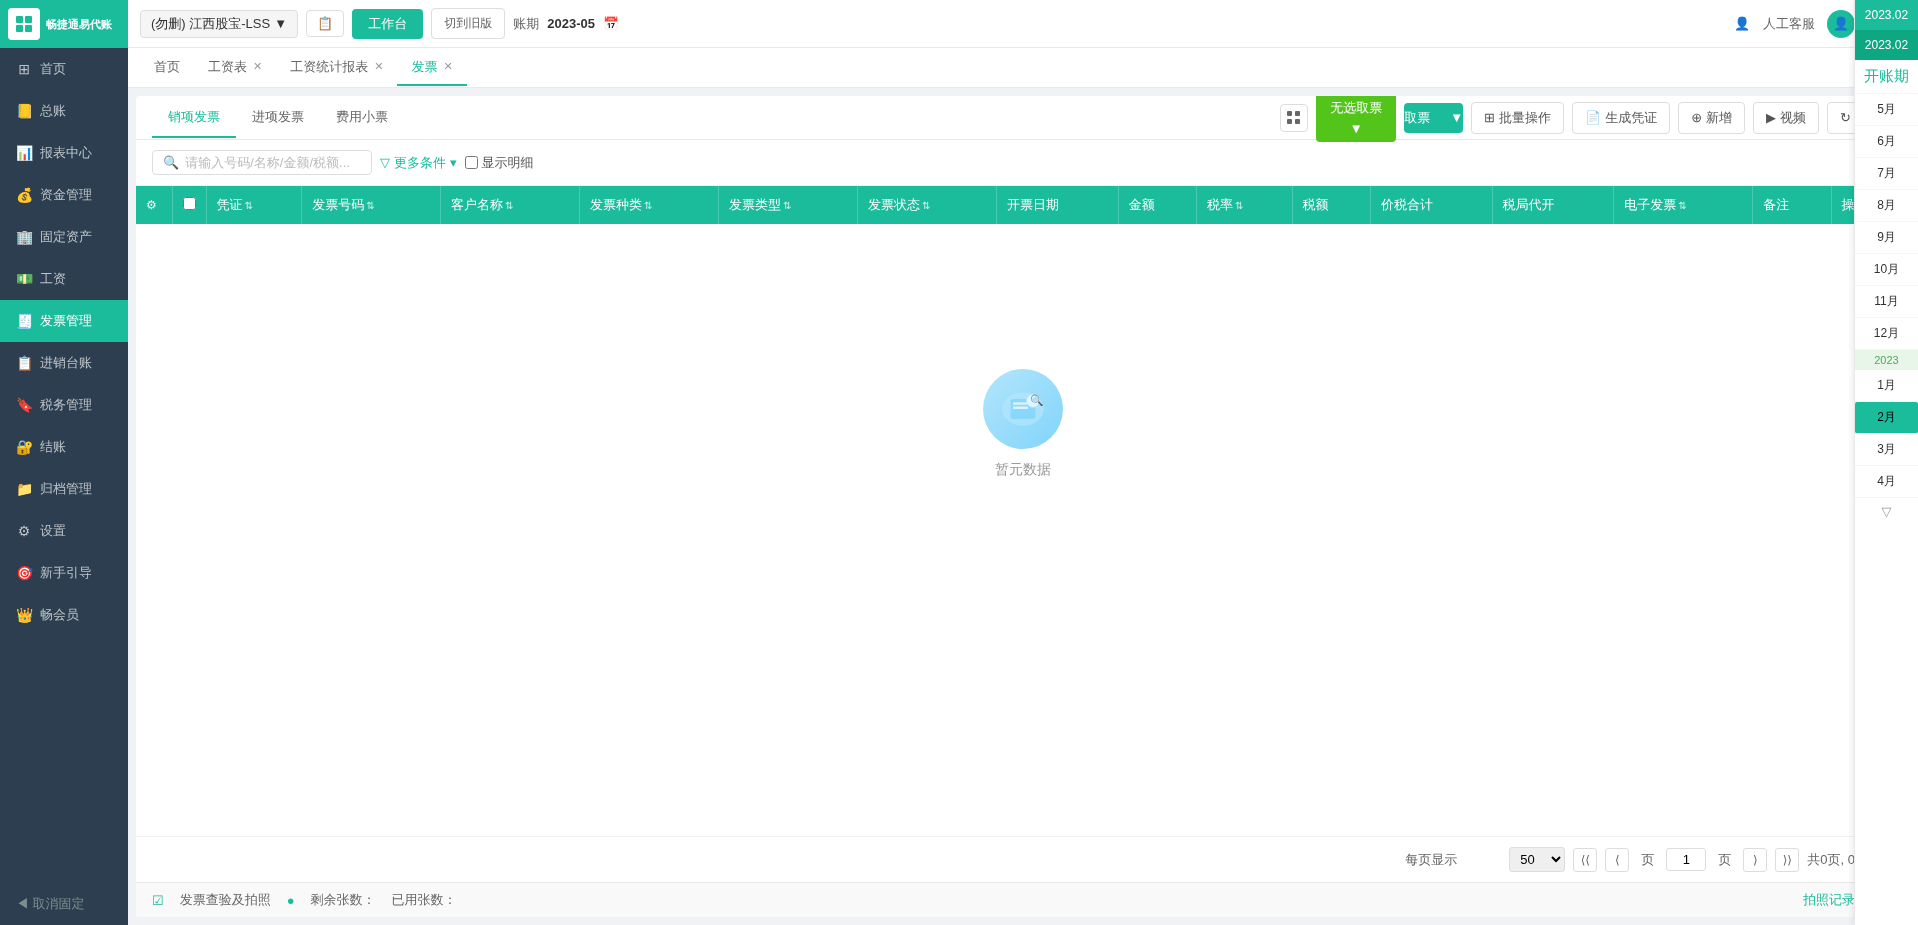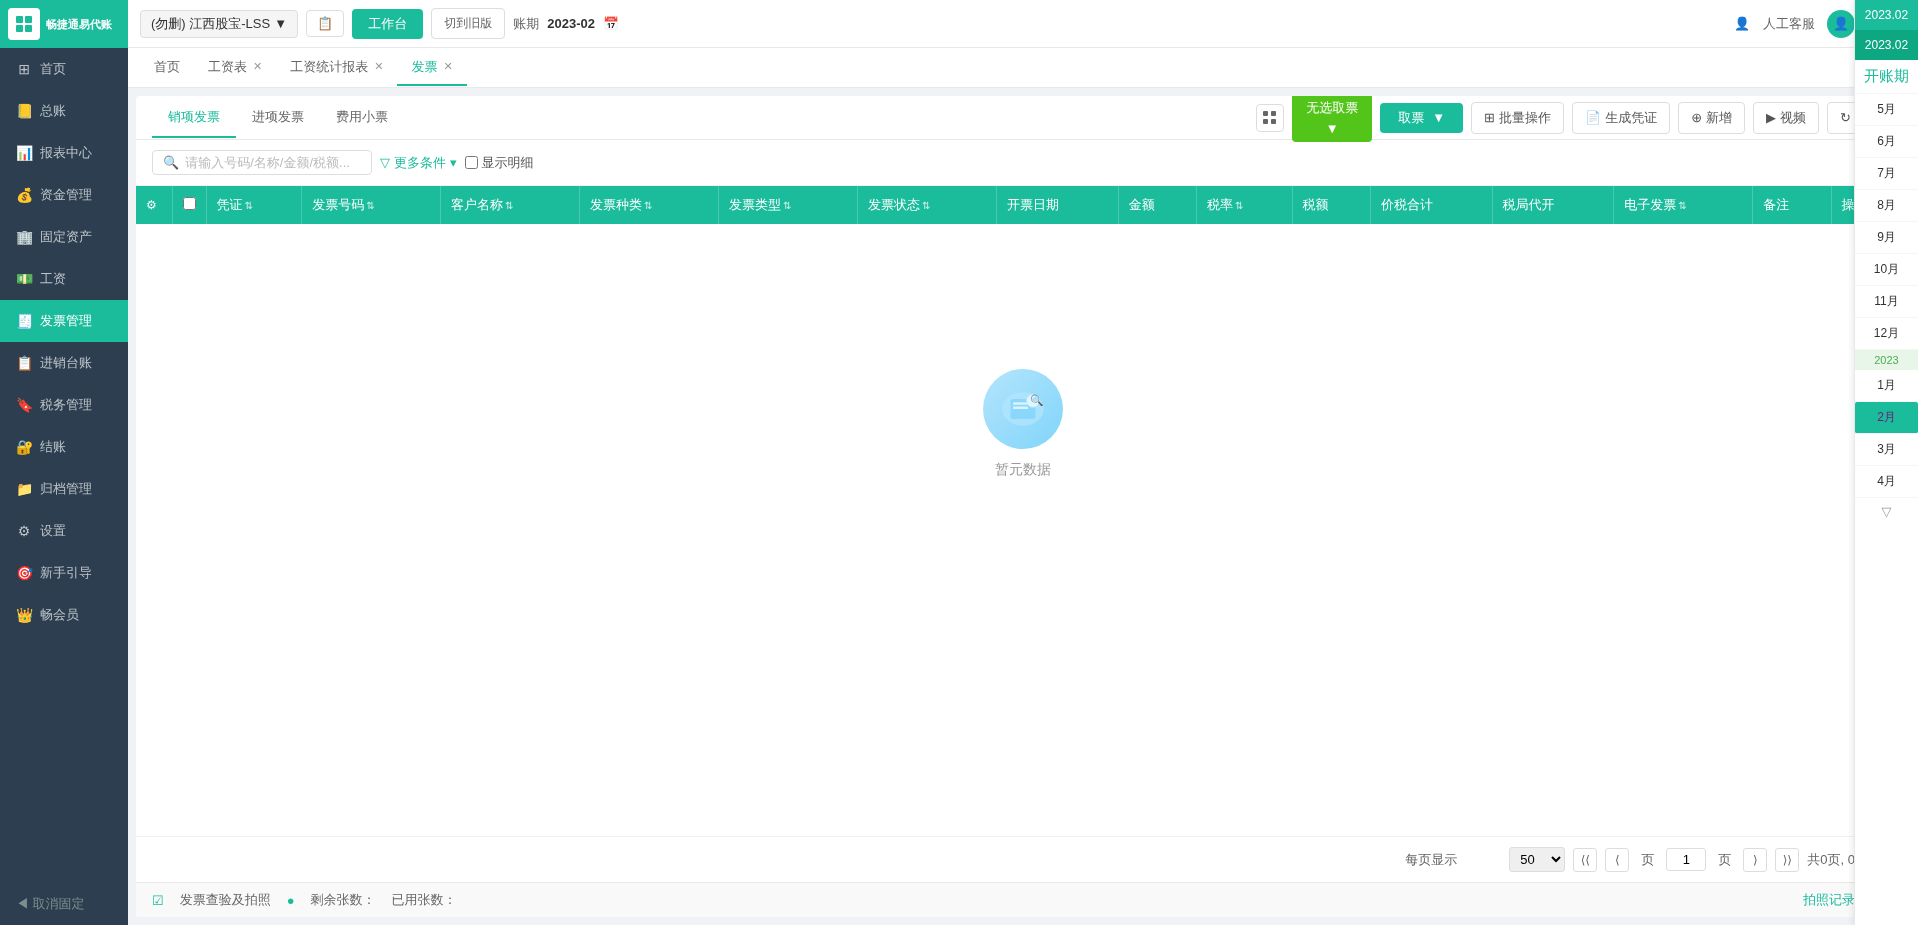--- a/index.html
+++ b/index.html
@@ -33,21 +33,21 @@
 
     
     .content { flex: 1; display: flex; flex-direction: column; overflow: hidden; background: white; margin: 8px; border-radius: 4px; }
 
     
     .subtab-bar { display: flex; align-items: center; gap: 0; padding: 0 16px; border-bottom: 1px solid #e8e8e8; flex-shrink: 0; height: 44px; }
     .subtab { padding: 10px 16px; cursor: pointer; color: #666; border-bottom: 2px solid transparent; font-size: 13px; }
     .subtab.active { color: #1abc9c; border-bottom: 2px solid #1abc9c; }
     .subtab-actions { margin-left: auto; display: flex; align-items: center; gap: 8px; }
     .btn-green { background: #52c41a; color: white; border: none; border-radius: 4px; padding: 6px 14px; cursor: pointer; font-size: 13px; display: flex; align-items: center; gap: 4px; flex-direction: column; }
-    .btn-teal { background: #1abc9c; color: white; border: none; border-radius: 4px; padding: 6px 18px; cursor: pointer; font-size: 13px; display: flex; align-items: center; gap: 8px; }
+    .btn-teal { background: #1abc9c; color: white; border: none; border-radius: 4px; padding: 6px 0; cursor: pointer; font-size: 13px; display: flex; align-items: center; gap: 20px; }
     .btn-outline { background: white; color: #555; border: 1px solid #ddd; border-radius: 4px; padding: 6px 12px; cursor: pointer; font-size: 12px; display: flex; align-items: center; gap: 4px; }
     .icon-grid { display: inline-grid; grid-template-columns: 1fr 1fr; gap: 2px; width: 14px; height: 14px; }
     .icon-grid-cell { background: currentColor; border-radius: 1px; }
 
     
     .toolbar { display: flex; align-items: center; gap: 8px; padding: 10px 16px; border-bottom: 1px solid #f0f0f0; flex-shrink: 0; }
     .search-input { display: flex; align-items: center; border: 1px solid #ddd; border-radius: 4px; padding: 4px 10px; gap: 6px; width: 220px; }
     .search-input input { border: none; outline: none; font-size: 13px; color: #0c4a6e; width: 100%; background: transparent; }
     .search-input input::placeholder { color: #bbb; }
     .filter-btn { display: flex; align-items: center; gap: 4px; color: #1abc9c; cursor: pointer; font-size: 13px; }
@@ -70,21 +70,21 @@
     .page-btn:disabled { opacity: 0.4; cursor: not-allowed; }
 
     
     .footer { background: #f9f9f9; border-top: 1px solid #e8e8e8; padding: 8px 16px; display: flex; align-items: center; gap: 16px; font-size: 12px; color: #666; flex-shrink: 0; }
     .footer-link { color: #1abc9c; cursor: pointer; }
 
     
     .date-panel { position: absolute; right: 0; top: 0; width: 64px; background: white; border-left: 1px solid #e8e8e8; display: flex; flex-direction: column; height: 100%; z-index: 10; box-shadow: -2px 0 6px rgba(0,0,0,0.08); }
     .date-panel-header { background: #1abc9c; color: white; text-align: center; padding: 8px 4px; font-size: 12px; cursor: pointer; }
     .date-panel-item { padding: 7px 4px; text-align: center; font-size: 12px; color: #333; cursor: pointer; border-bottom: 1px solid #f5f5f5; }
-    .date-panel-item.active { background: #1abc9c; color: #701a75; border-radius: 2px; }
+    .date-panel-item.active { background: #1abc9c; color: #000000; border-radius: 2px; }
     .date-panel-year { background: #e8f5e9; color: #4caf50; font-weight: normal; font-size: 11px; padding: 4px; text-align: center; }
     .date-panel-arrow { display: flex; align-items: center; justify-content: center; padding: 6px; color: #999; cursor: pointer; }
     .close-btn { background: none; border: none; cursor: pointer; color: #999; font-size: 14px; padding: 4px; }
     .expand-btn { background: none; border: none; cursor: pointer; color: #999; font-size: 14px; padding: 4px; }
   </style>
 </head>
 <body>
 
 <div class="sidebar">
   <div class="sidebar-logo">
@@ -165,21 +165,21 @@
     <div class="topbar-company">
       <span>(勿删) 江西股宝-LSS</span>
       <span>▼</span>
     </div>
     <button class="topbar-switch" style="background:white;color:#666;border:1px solid #ddd;border-radius:4px;padding:5px 10px;cursor:pointer;font-size:12px;">
       <span>📋</span>
     </button>
     <button class="topbar-workbench">工作台</button>
     <button class="topbar-switch">切到旧版</button>
     <span style="color:#666;">账期</span>
-    <span style="color:#333; font-weight:bold;">2023-02</span>
+    <span style="color:#333; font-weight:bold;">2023-05</span>
     <span style="color:#1abc9c;">📅</span>
     <div class="topbar-right">
       <span>👤</span>
       <span style="cursor:pointer;color:#666;">人工客服</span>
       <div class="topbar-avatar">
         <span>👤</span>
       </div>
       <span style="color:#333;">徐溢华</span>
     </div>
   </div>

